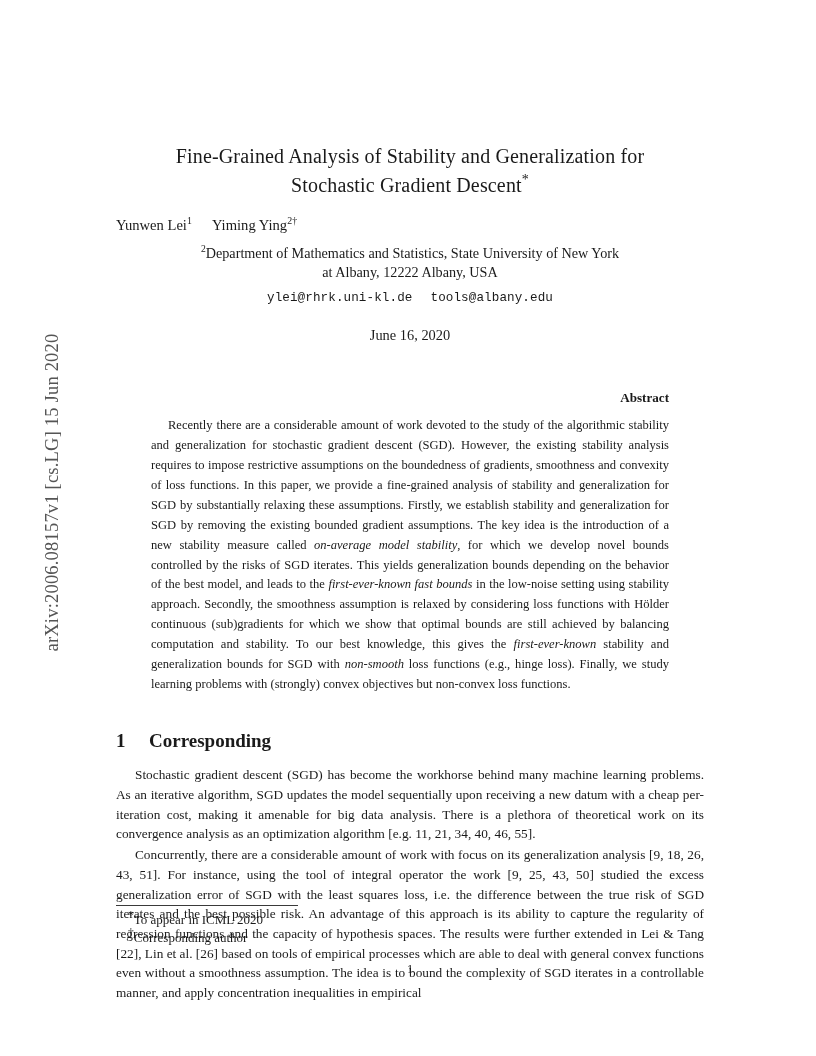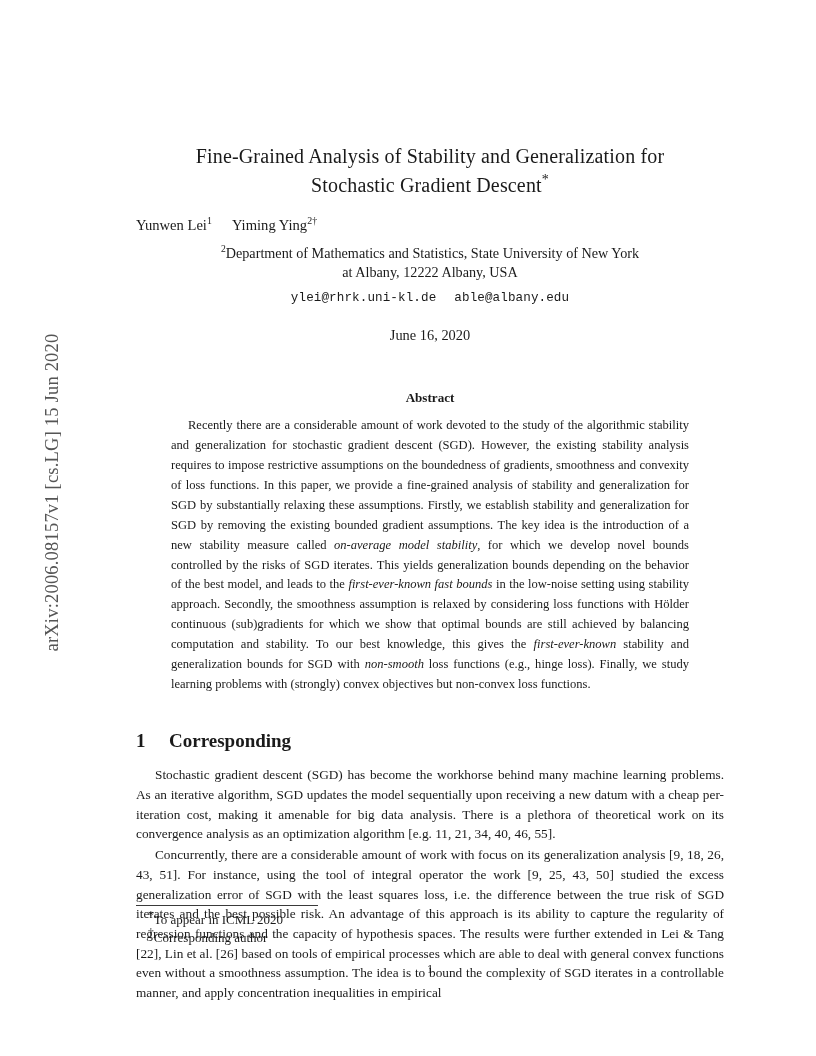--- a/index.html
+++ b/index.html
@@ -29,21 +29,21 @@
     font-size: 18.5px;
     letter-spacing: 0.2px;
     color: #555555;
     white-space: nowrap;
     text-align: center;
   }
 
   
   .content {
     position: absolute;
-    left: 136px;
+    left: 116px;
     top: 0;
     width: 588px;
     height: 1056px;
   }
 
   .title {
     margin: 0;
     padding-top: 142px;
     font-size: 20px;
     font-weight: normal;
@@ -83,21 +83,21 @@
     text-align: center;
     font-size: 14.4px;
     font-family: Liberation Serif, serif;
   }
 
   
   .abstract-block {
     margin: 46px 35px 0 35px;
   }
   .abstract-heading {
-    text-align: center;
+    text-align: right;
     font-weight: bold;
     font-size: 13.1px;
     margin-bottom: 10px;
   }
   .abstract-body {
     font-size: 12.55px;
     line-height: 1.585;
     text-align: justify;
     text-justify: inter-word;
     text-indent: 17px;
@@ -176,21 +176,21 @@
       <span>Yunwen Lei</span><sup>1</sup><span class="gap"></span><span>Yiming Ying</span><sup>2†</sup>
     </div>
 
 
     <div class="affil affil-2">
       <sup>2</sup><span>Department of Mathematics and Statistics, State University of New York</span><br>
       <span>at Albany, 12222 Albany, USA</span>
     </div>
 
     <div class="emails">
-      <span>ylei@rhrk.uni-kl.de</span><span class="gap"></span><span>able@albany.edu</span>
+      <span>ylei@rhrk.uni-kl.de</span><span class="gap"></span><span>tools@albany.edu</span>
     </div>
 
     <div class="date">June 16, 2020</div>
 
     <div class="abstract-block">
       <div class="abstract-heading">Abstract</div>
       <div class="abstract-body"><span>Recently there are a considerable amount of work devoted to the study of the algorithmic stability and generalization for stochastic gradient descent (SGD). However, the existing stability analysis requires to impose restrictive assumptions on the boundedness of gradients, smoothness and convexity of loss functions. In this paper, we provide a fine-grained analysis of stability and generalization for SGD by substantially relaxing these assumptions. Firstly, we establish stability and generalization for SGD by removing the existing bounded gradient assumptions. The key idea is the introduction of a new stability measure called </span><i>on-average model stability</i><span>, for which we develop novel bounds controlled by the risks of SGD iterates. This yields generalization bounds depending on the behavior of the best model, and leads to the </span><i>first-ever-known fast bounds</i><span> in the low-noise setting using stability approach. Secondly, the smoothness assumption is relaxed by considering loss functions with Hölder continuous (sub)gradients for which we show that optimal bounds are still achieved by balancing computation and stability. To our best knowledge, this gives the </span><i>first-ever-known</i><span> stability and generalization bounds for SGD with </span><i>non-smooth</i><span> loss functions (e.g., hinge loss). Finally, we study learning problems with (strongly) convex objectives but non-convex loss functions.</span></div>
     </div>
 
     <h2 class="section-heading">

